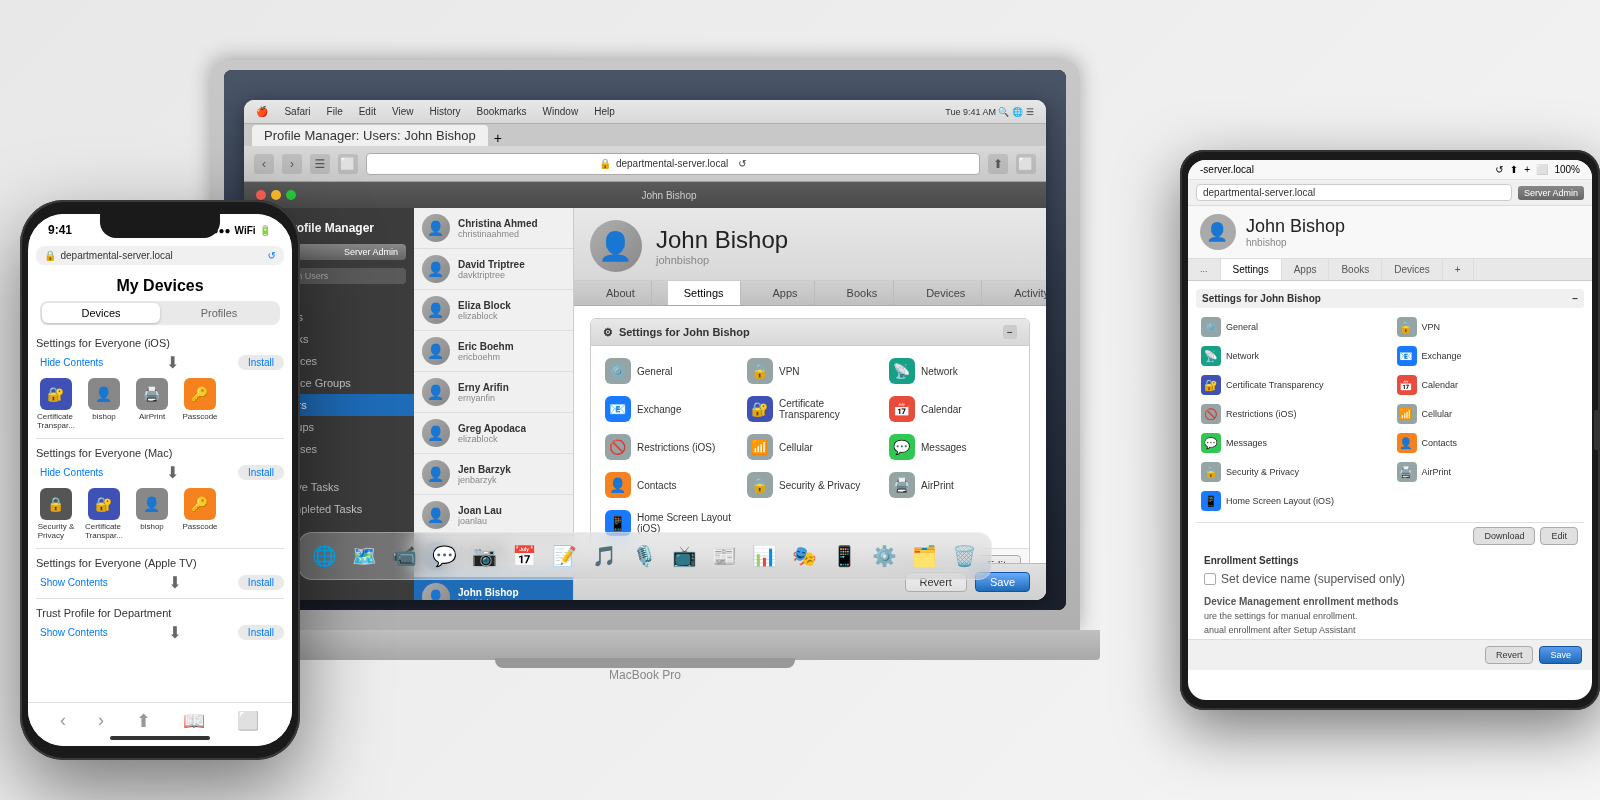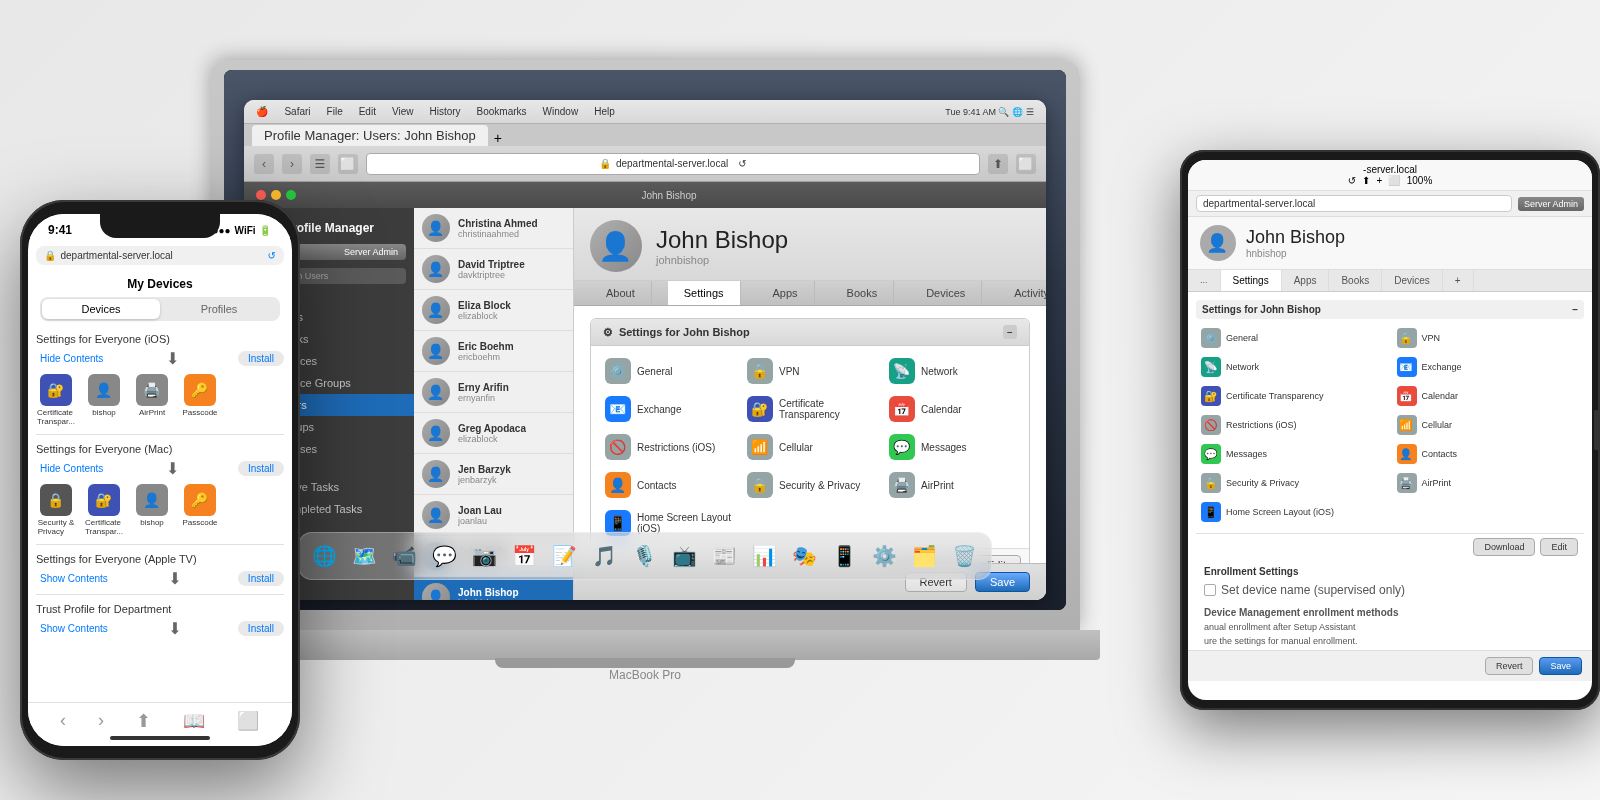--- a/index.html
+++ b/index.html
@@ -78,21 +78,21 @@
       align-items: center;
       gap: 4px;
     }
     .iphone-address-bar .lock-icon { color: #555; }
     .iphone-content {
       padding: 0 8px;
       background: #fff;
     }
     .iphone-my-devices {
       text-align: center;
-      font-size: 12px;
+      font-size: 16px;
       font-weight: 600;
       padding: 8px 0 6px;
       color: #000;
     }
     .iphone-tabs {
       display: flex;
       background: #e9e9e9;
       border-radius: 8px;
       margin: 0 4px 8px;
       padding: 2px;
@@ -693,21 +693,20 @@
       border-radius: 2px;
     }
     .ipad-status-bar {
       display: flex;
       justify-content: space-between;
       align-items: center;
       padding: 4px 12px;
       font-size: 10px;
       background: #f8f8f8;
       border-bottom: 1px solid #e0e0e0;
-      flex-direction: column;
     }
     .ipad-address-bar-row {
       display: flex;
       align-items: center;
       gap: 6px;
       padding: 4px 8px;
       background: #f0f0f0;
       border-bottom: 1px solid #ddd;
       font-size: 10px;
     }
@@ -1423,22 +1422,22 @@
           </div>
 
           <div class="ipad-enrollment">
             <div class="ipad-enrollment-title">Enrollment Settings</div>
             <div class="ipad-checkbox-row">
               <div class="pm-checkbox"></div>
               <span>Set device name (supervised only)</span>
             </div>
             <div style="height:6px;"></div>
             <div class="ipad-enrollment-item" style="font-weight:600;font-size:10px;">Device Management enrollment methods</div>
+            <div class="ipad-enrollment-item">ure the settings for manual enrollment.</div>
             <div class="ipad-enrollment-item">anual enrollment after Setup Assistant</div>
-            <div class="ipad-enrollment-item">ure the settings for manual enrollment.</div>
             <div style="height:4px;"></div>
 
           </div>
         </div>
 
         <div class="ipad-footer">
           <div class="ipad-btn ipad-btn-default">Revert</div>
           <div class="ipad-btn ipad-btn-primary">Save</div>
         </div>
       </div>

